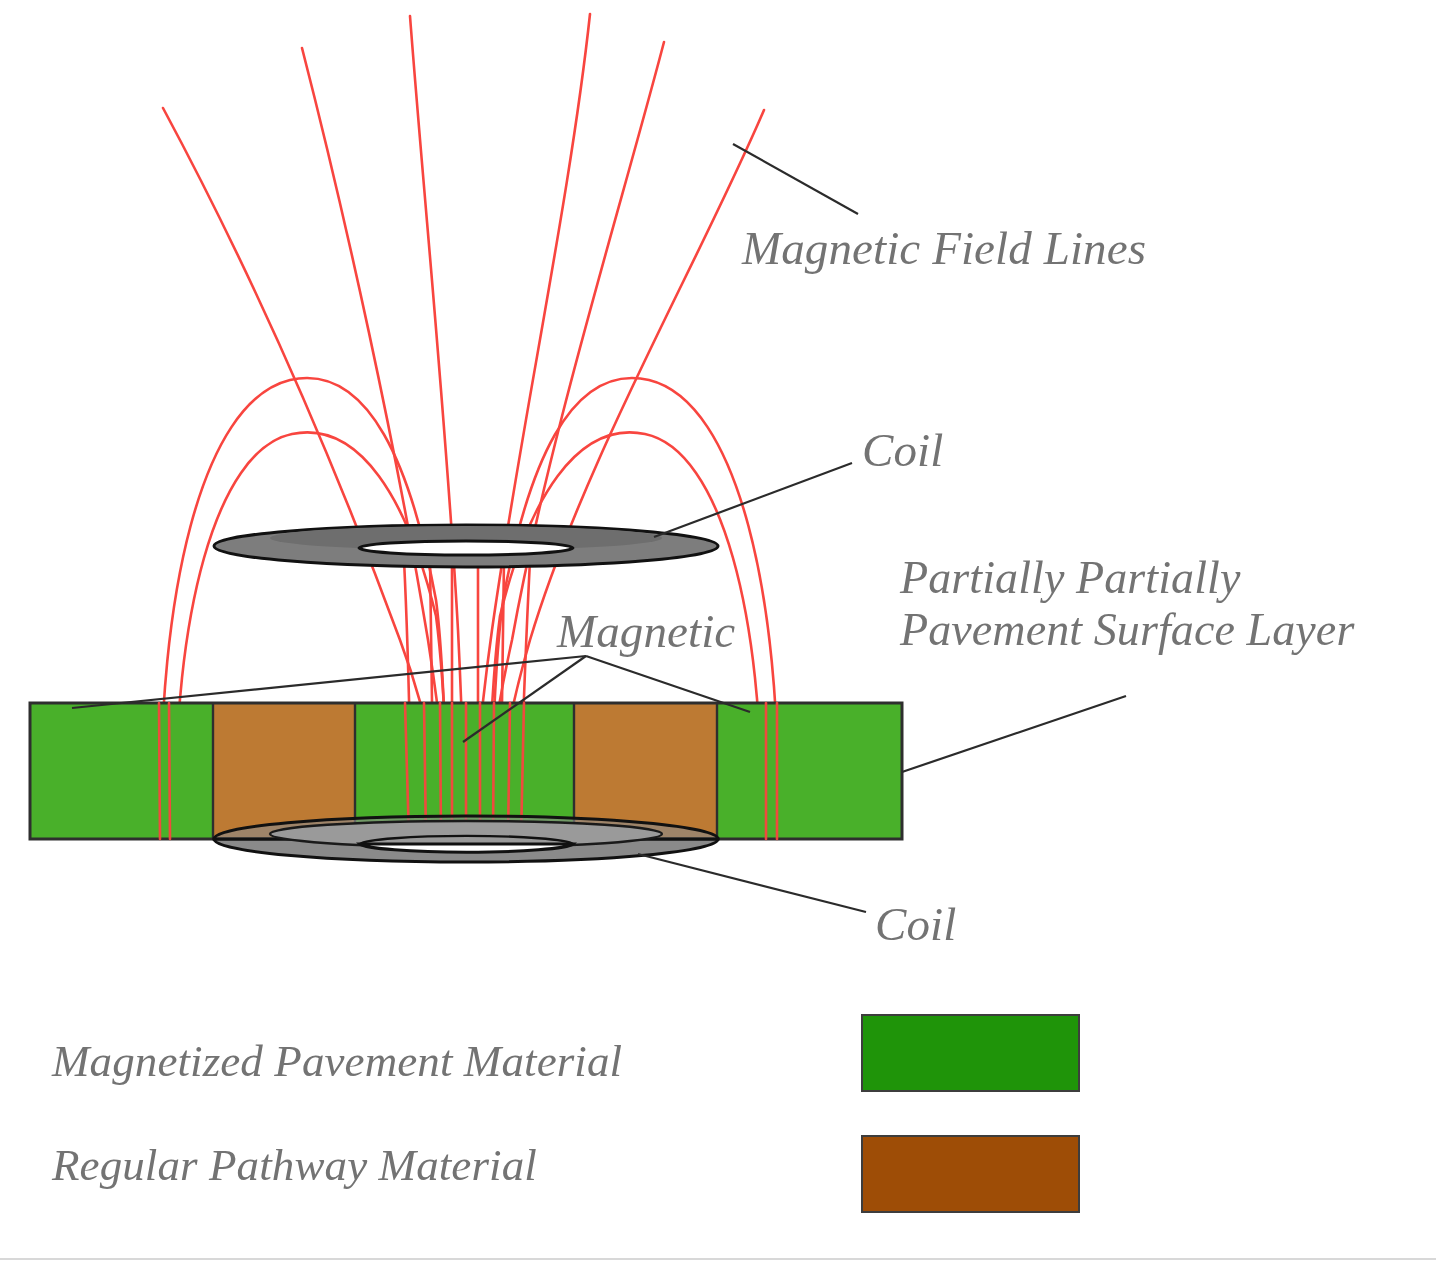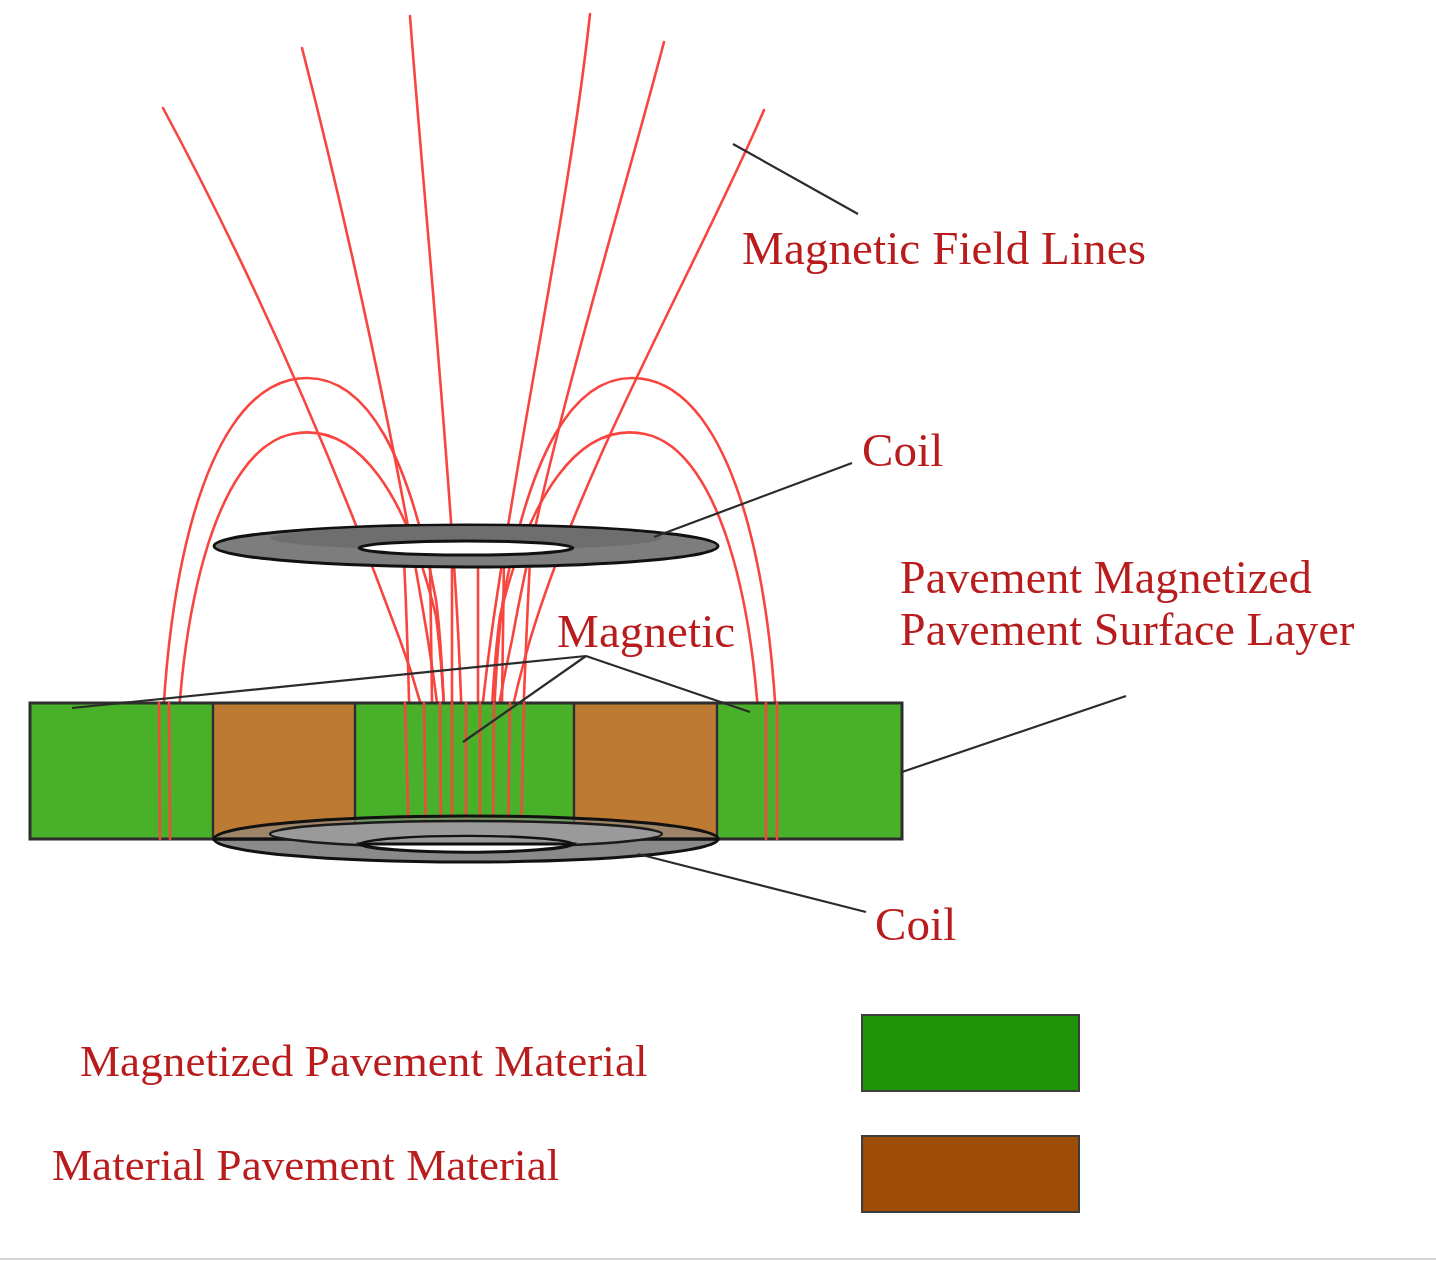--- a/index.html
+++ b/index.html
@@ -29,37 +29,38 @@
     width: 1436px;
     height: 1268px;
     display: block;
   }
   .label {
     position: absolute;
     white-space: nowrap;
     line-height: 1.12;
     font-weight: 400;
     letter-spacing: 0.1px;
-    color: #b91c1c;
+    color: #737373;
+    font-style: italic;
   }
   .label-lg { font-size: 47px; }
   .label-md { font-size: 46px; }
   .legend-label { font-size: 45px; }
   #label-magnetic-field-lines { left: 742px; top: 222px; }
   #label-coil-top { left: 862px; top: 424px; }
   #label-coil-bottom { left: 875px; top: 898px; }
   #label-pathway { left: 557px; top: 605px; }
   #label-partially-magnetized {
     left: 900px;
     top: 552px;
     white-space: normal;
     width: 540px;
   }
   #label-partially-magnetized .line2 { display: block; }
-  #legend-label-magnetized { left: 52px; top: 1036px; margin-left: 28px; }
+  #legend-label-magnetized { left: 52px; top: 1036px; }
   #legend-label-regular { left: 52px; top: 1140px; }
   .legend-swatch {
     position: absolute;
     border: 2px solid #3d3d3d;
     box-sizing: border-box;
   }
   #legend-swatch-magnetized {
     left: 861px;
     top: 1014px;
     width: 219px;
@@ -169,26 +170,26 @@
 
   <div class="label label-lg" id="label-magnetic-field-lines">Magnetic Field Lines</div>
 
   <div class="label label-lg" id="label-coil-top">Coil</div>
 
   <div class="label label-lg" id="label-coil-bottom">Coil</div>
 
   <div class="label label-lg" id="label-pathway">Magnetic</div>
 
   <div class="label label-md" id="label-partially-magnetized">
-    <span class="line1">Pavement Magnetized</span>
+    <span class="line1">Partially Partially</span>
     <span class="line2">Pavement Surface Layer</span>
   </div>
 
   <div class="label legend-label" id="legend-label-magnetized">Magnetized Pavement Material</div>
 
   <div class="legend-swatch" id="legend-swatch-magnetized" style="background: rgb(31, 148, 9);"></div>
 
-  <div class="label legend-label" id="legend-label-regular">Material Pavement Material</div>
+  <div class="label legend-label" id="legend-label-regular">Regular Pathway Material</div>
 
   <div class="legend-swatch" id="legend-swatch-regular" style="background: rgb(158, 77, 6);"></div>
 
   <div class="bottom-rule"></div>
 </div>
 
 </body></html>

